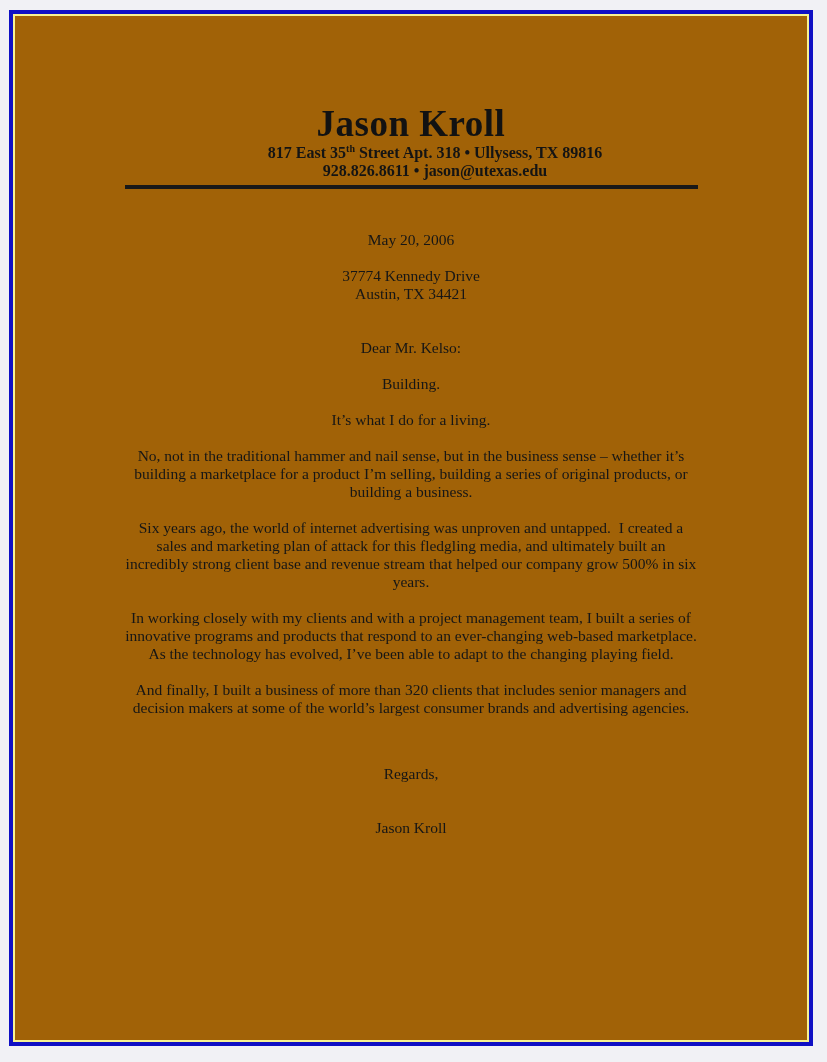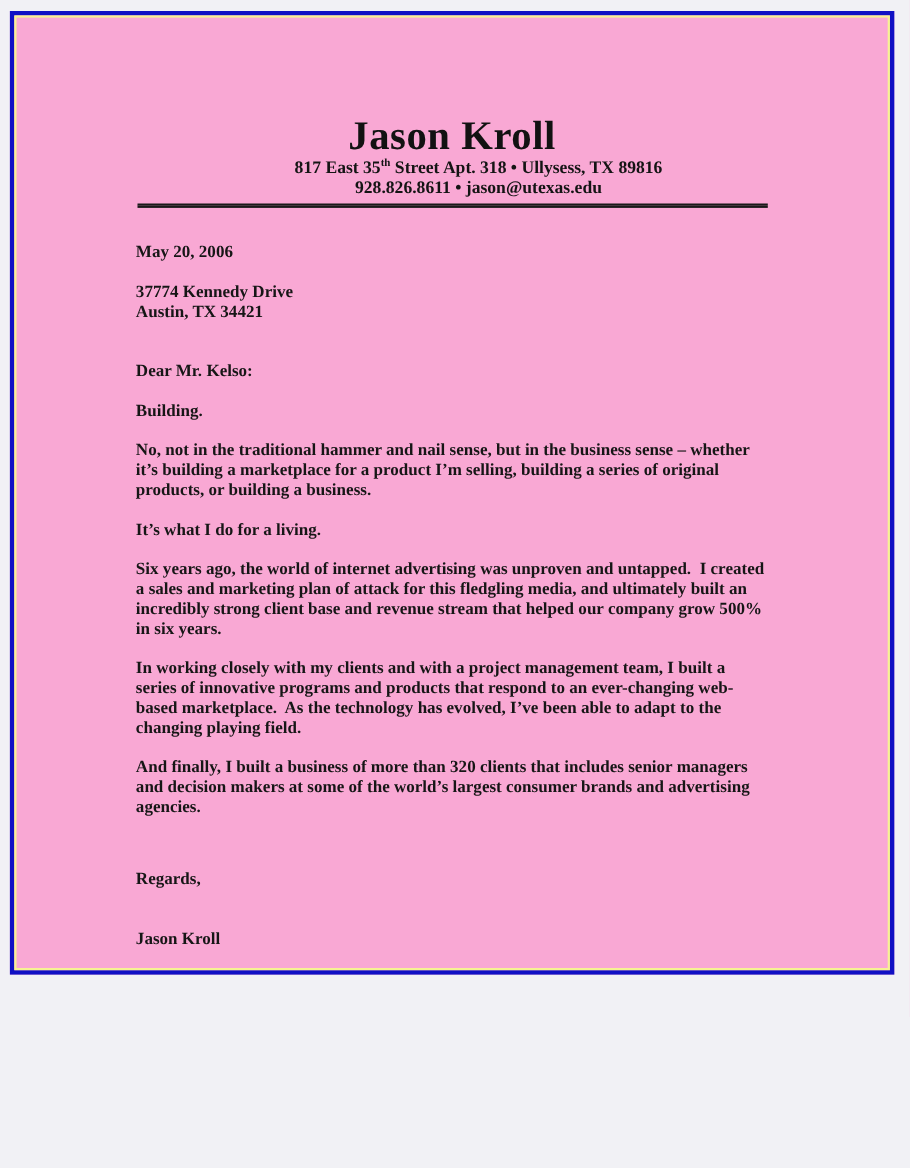--- a/index.html
+++ b/index.html
@@ -6,23 +6,23 @@
   html, body {
     width: 827px; height: 1062px;
     background: #f1f1f5;
     font-family: "Liberation Serif", serif;
     color: #161616;
     overflow: hidden;
   }
   .paper-frame {
     position: absolute;
     left: 9px; top: 10px;
-    width: 804px; height: 876px;
+    width: 804px; height: 1036px;
     border: 4px solid #1010c4;
-    background: #f9a8d4;
+    background: #a16207;
   }
   .paper-inner {
     width: 100%; height: 100%;
     border: 2px solid #f7f293;
     overflow: hidden;
   }
   
   .letterhead {
     text-align: center;
     padding-top: 88px;
@@ -49,25 +49,24 @@
   .lh-divider {
     width: 573px;
     margin: 5px auto 0 auto;
     height: 2px;
     border-top: 2px solid #191919;
     border-bottom: 2px solid #191919;
   }
   
   .letter-content {
     width: 575px;
-    margin: 32px auto 0 auto;
+    margin: 42px auto 0 auto;
     font-size: 15.5px;
     line-height: 18px;
-    text-align: left;
-    font-weight: bold;
+    text-align: center;
   }
   .letter-content p, .letter-content div.line {
     white-space: pre-wrap;
   }
   .block-date { margin-bottom: 18px; }
   .block-recipient { margin-bottom: 36px; }
   .block-salutation { margin-bottom: 18px; }
   .para { margin-bottom: 18px; }
   .block-closing { margin-top: 48px; }
   .block-signature { margin-top: 36px; }
@@ -89,22 +88,22 @@
       <p class="block-date">May 20, 2006</p>
 
       <div class="block-recipient">
         <div class="line">37774 Kennedy Drive</div>
         <div class="line">Austin, TX 34421</div>
       </div>
 
       <p class="block-salutation">Dear Mr. Kelso:</p>
 
       <p class="para">Building.</p>
+      <p class="para">It’s what I do for a living.</p>
       <p class="para">No, not in the traditional hammer and nail sense, but in the business sense – whether it’s building a marketplace for a product I’m selling, building a series of original products, or building a business.</p>
-      <p class="para">It’s what I do for a living.</p>
       <p class="para">Six years ago, the world of internet advertising was unproven and untapped.  I created a sales and marketing plan of attack for this fledgling media, and ultimately built an incredibly strong client base and revenue stream that helped our company grow 500% in six years.</p>
       <p class="para">In working closely with my clients and with a project management team, I built a series of innovative programs and products that respond to an ever-changing web-based marketplace.  As the technology has evolved, I’ve been able to adapt to the changing playing field.</p>
       <p class="para">And finally, I built a business of more than 320 clients that includes senior managers and decision makers at some of the world’s largest consumer brands and advertising agencies.</p>
 
       <p class="block-closing">Regards,</p>
       <p class="block-signature">Jason Kroll</p>
     </div>
 
   </div>
 </div>

